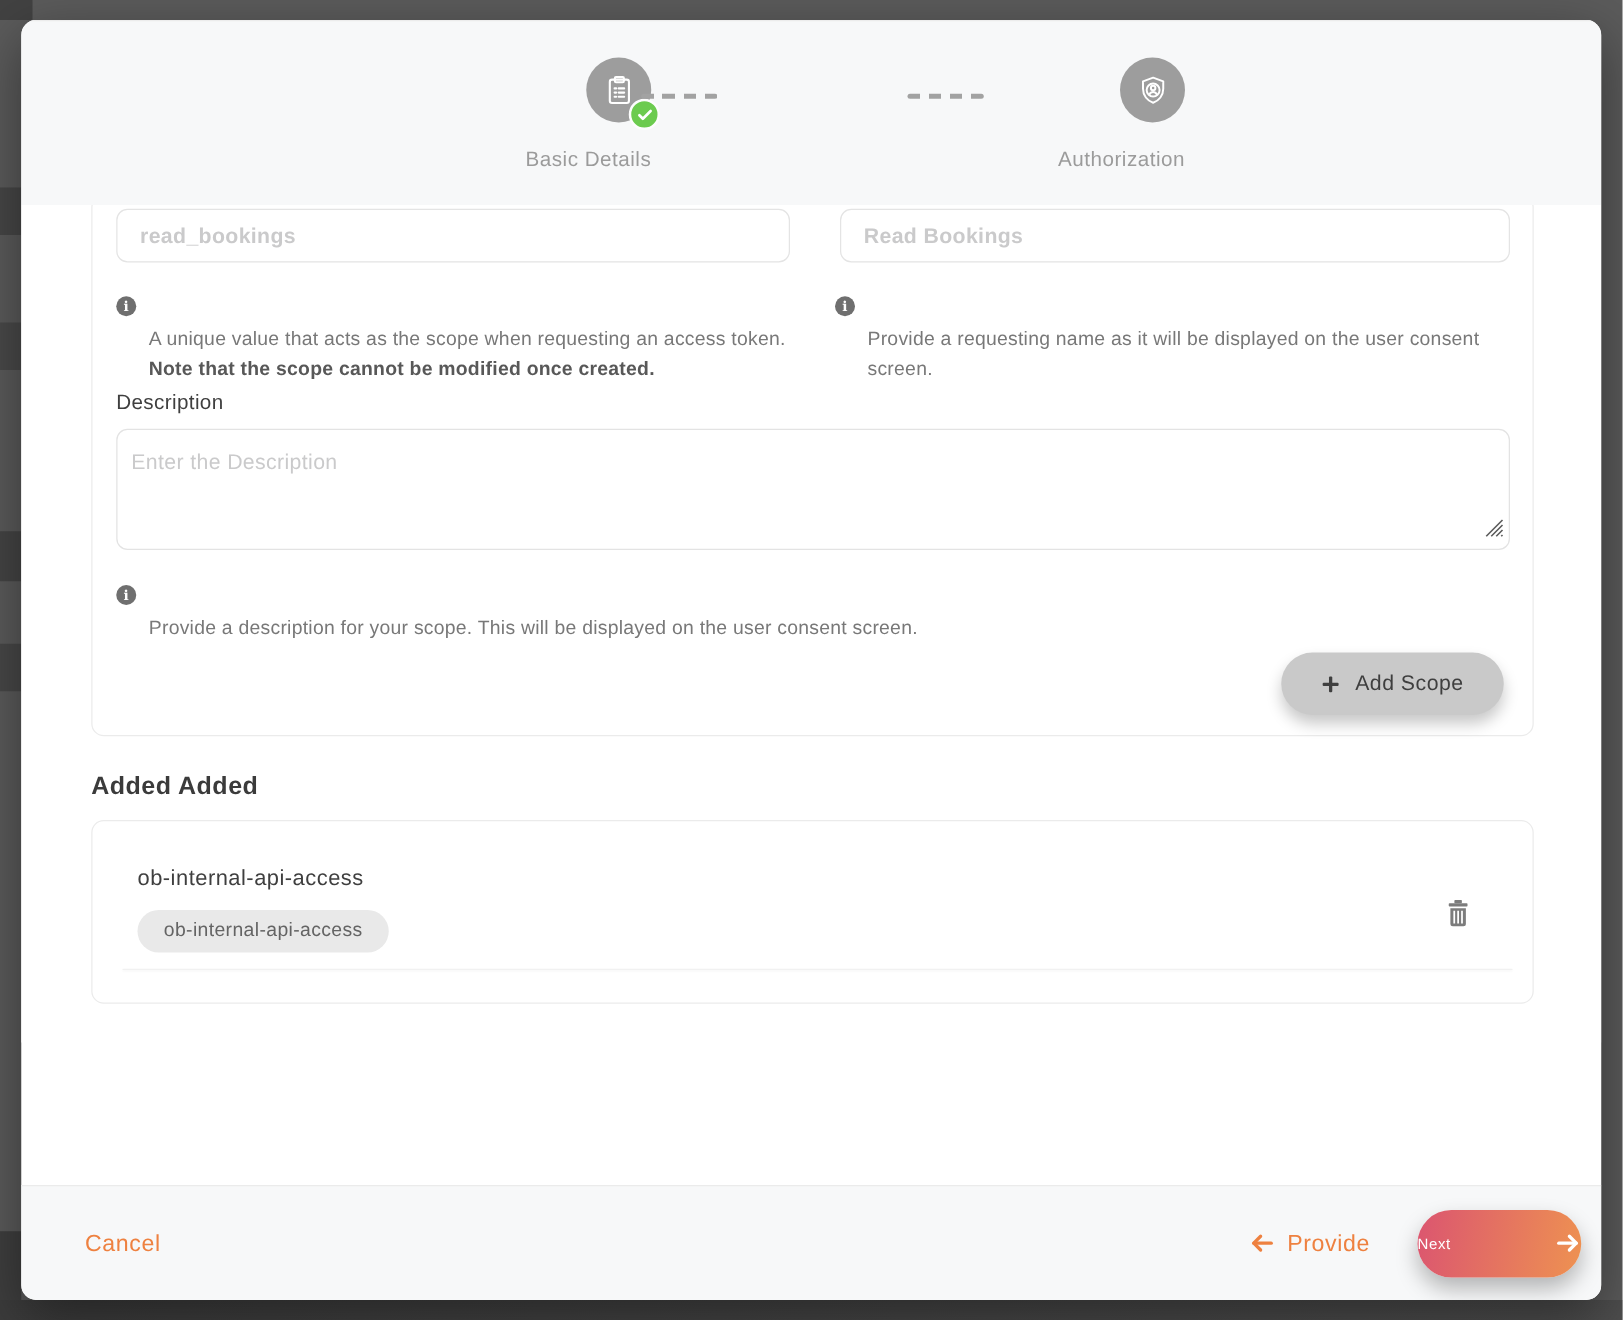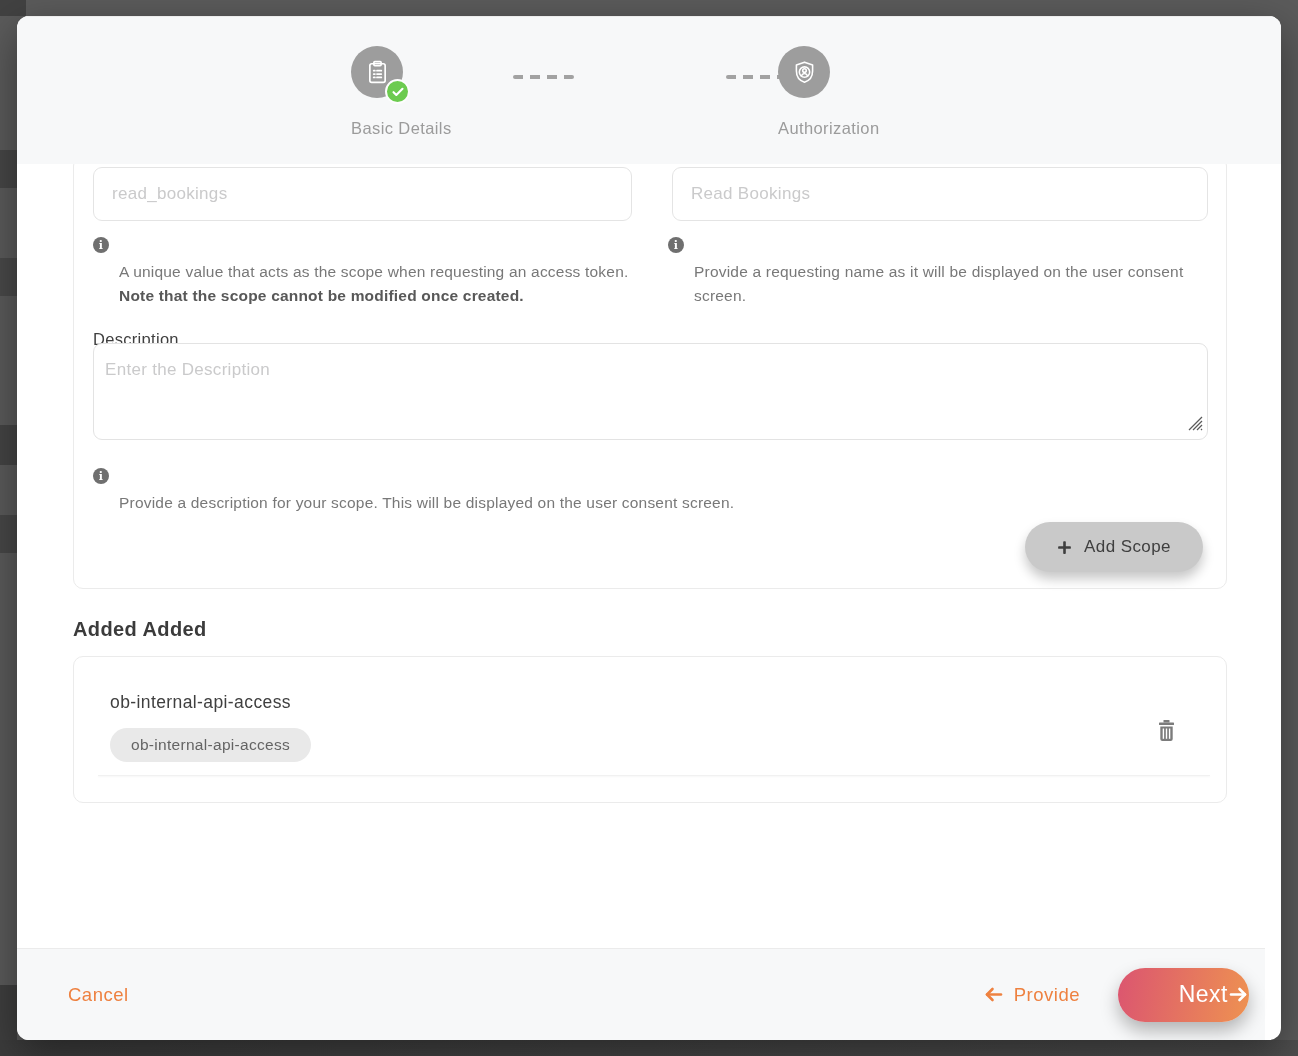--- a/index.html
+++ b/index.html
@@ -21,21 +21,21 @@
     box-shadow: 0 14px 44px rgba(0,0,0,.42);
   }
 
   
   .modal-header { height:114px; padding:30px 0 0 45px; background:#fff; }
   .modal-title { font-size:27px; font-weight:500; color:#3E3E3E; letter-spacing:.6px; }
   .modal-subtitle { margin-top:9px; font-size:17.5px; color:#A5A5A5; letter-spacing:.5px; }
 
   
   .stepper { position:relative; height:148px; background:#F7F8F9; border-top:1px solid #ECECEC; }
-  .step { position:absolute; top:29px; width:170px; transform:translateX(-50%); text-align:left; }
+  .step { position:absolute; top:29px; width:170px; transform:translateX(-50%); text-align:right; }
   .step-circle {
     position:relative; display:inline-flex; width:52px; height:52px; border-radius:50%;
     background:#9D9D9D; align-items:center; justify-content:center;
   }
   .step-circle.active { background:#E57D2D; }
   .step-label { margin-top:21px; font-size:16.5px; color:#9B9B9B; letter-spacing:.4px; }
   .step-label.active { color:#E8802F; }
   .check-badge {
     position:absolute; right:-7px; bottom:-6px; width:25px; height:25px; border-radius:50%;
     background:#6CCB4F; border:2.5px solid #FDFDFD; display:flex; align-items:center; justify-content:center;
@@ -43,41 +43,41 @@
   .connector { position:absolute; top:58px; width:61px; height:4px; border-radius:2px;
     background:repeating-linear-gradient(90deg,#A2A2A2 0 10px, transparent 10px 17px); }
   .connector.c1 { left:496px; }
   .connector.c2 { left:709px; }
 
   
   .content { position:relative; height:670px; background:#fff; overflow:hidden; }
   .form-card { position:absolute; left:56px; top:-8px; width:1154px; height:433px;
     border:1px solid #EBEBEB; border-radius:10px; background:#fff; }
   .txt-input {
-    position:absolute; height:54px; border:1px solid #E4E4E4; border-radius:9px;
+    position:absolute; height:43px; border:1px solid #E4E4E4; border-radius:9px;
     padding:0 18px; font-size:17px; color:#7f1d1d; background:#fff; outline:none;
-    font-family:"Liberation Sans",sans-serif; letter-spacing:.3px;
+    font-family:"Liberation Sans",sans-serif; letter-spacing:.3px;font-weight:bold;
   }
   .txt-input::placeholder, textarea::placeholder { color:#CACACB; opacity:1; }
   .input-scope { left:76px; top:3px; width:539px; }
   .input-name  { left:655px; top:3px; width:536px; }
 
   .help-row { position:absolute; display:flex; align-items:flex-start; }
   .help-text { font-size:15.5px; line-height:24px; color:#787878; letter-spacing:.2px;margin-top:26px; }
   .help-text b { color:#585858; }
   .info-dot {
     flex:0 0 auto; width:16px; height:16px; border-radius:50%; background:#6F6F6F;
     color:#fff; font-family:"DejaVu Serif", serif; font-weight:bold; font-size:11px;
     display:flex; align-items:center; justify-content:center; margin-right:10px; margin-top:3px;
   }
   .help-scope { left:76px; top:70px; width:546px; }
   .help-name  { left:651px; top:70px; width:520px; }
   .help-desc  { left:76px; top:301px; width:980px; }
 
-  .desc-label { position:absolute; left:76px; top:149px; font-size:16.5px; color:#3F3F3F;margin-top:17px; }
+  .desc-label { position:absolute; left:76px; top:149px; font-size:16.5px; color:#3F3F3F; }
   .textarea-wrap { position:absolute; left:76px; top:179px; width:1115px; height:97px; }
   .textarea-wrap textarea {
     width:100%; height:100%; resize:none; border:1px solid #E3E3E3; border-radius:9px;
     padding:16px 11px; font-size:17px; color:#3F3F3F; outline:none;
     font-family:"Liberation Sans",sans-serif; letter-spacing:.3px;
   }
   .resize-handle { position:absolute; right:5px; bottom:5px; pointer-events:none; }
 
   .add-scope-btn {
     position:absolute; left:1008px; top:358px; width:178px; height:50px; border:none;
@@ -92,32 +92,32 @@
   .scope-row { position:absolute; inset:0; }
   .scope-name { position:absolute; left:36px; top:35px; font-size:17.5px; color:#3F3F3F; letter-spacing:.4px; }
   .scope-chip { position:absolute; left:36px; top:71px; height:34px; line-height:34px;
     padding:0 21px; border-radius:17px; background:#E9E9E9; color:#646464; font-size:15.5px; letter-spacing:.3px; }
   .trash-btn { position:absolute; right:47px; top:60px; background:none; border:none; cursor:pointer; padding:2px; }
   .row-sep { position:absolute; left:24px; right:16px; top:118px; height:1px; background:#F1F1F1;
     box-shadow:0 1px 2px rgba(0,0,0,.05); }
 
   
   .modal-footer {
-    position:absolute; left:0; right:16px; bottom:0; height:92px; background:#F7F8F9;
+    position:absolute; left:0; right:0; bottom:0; height:92px; background:#F7F8F9;
     border-top:1px solid #EBEBEB; display:flex; align-items:center;
     padding:0 16px 0 51px;
   }
   .link-btn { background:none; border:none; cursor:pointer; color:#EE8140; font-size:18.5px;
     letter-spacing:.5px; font-family:"Liberation Sans",sans-serif; display:flex; align-items:center; gap:10px; }
   .footer-right { margin-left:auto; display:flex; align-items:center; gap:38px; }
   .next-btn {
     width:131px; height:54px; border:none; border-radius:27px; cursor:pointer;
     background:linear-gradient(100deg,#DB5570 0%, #EE9251 100%);
-    color:#fff; font-size:23px; letter-spacing:.5px; font-family:"Liberation Sans",sans-serif;
-    display:flex; align-items:center; justify-content:flex-end; 
+    color:#fff; font-size:12px; letter-spacing:.5px; font-family:"Liberation Sans",sans-serif;
+    display:flex; align-items:center; justify-content:space-between; gap:11px;
     box-shadow:0 9px 18px rgba(0,0,0,.28);
   }
 </style>
 </head>
 <body>
 
 <div class="bd-block" style="left:0;top:0;width:26px;height:16px;background:#424242;"></div>
 <div class="bd-block" style="left:0;top:150px;width:17px;height:38px;background:#474747;"></div>
 <div class="bd-block" style="left:0;top:258px;width:17px;height:38px;background:#4A4A4A;"></div>
 <div class="bd-block" style="left:0;top:425px;width:17px;height:40px;background:#454545;"></div>

